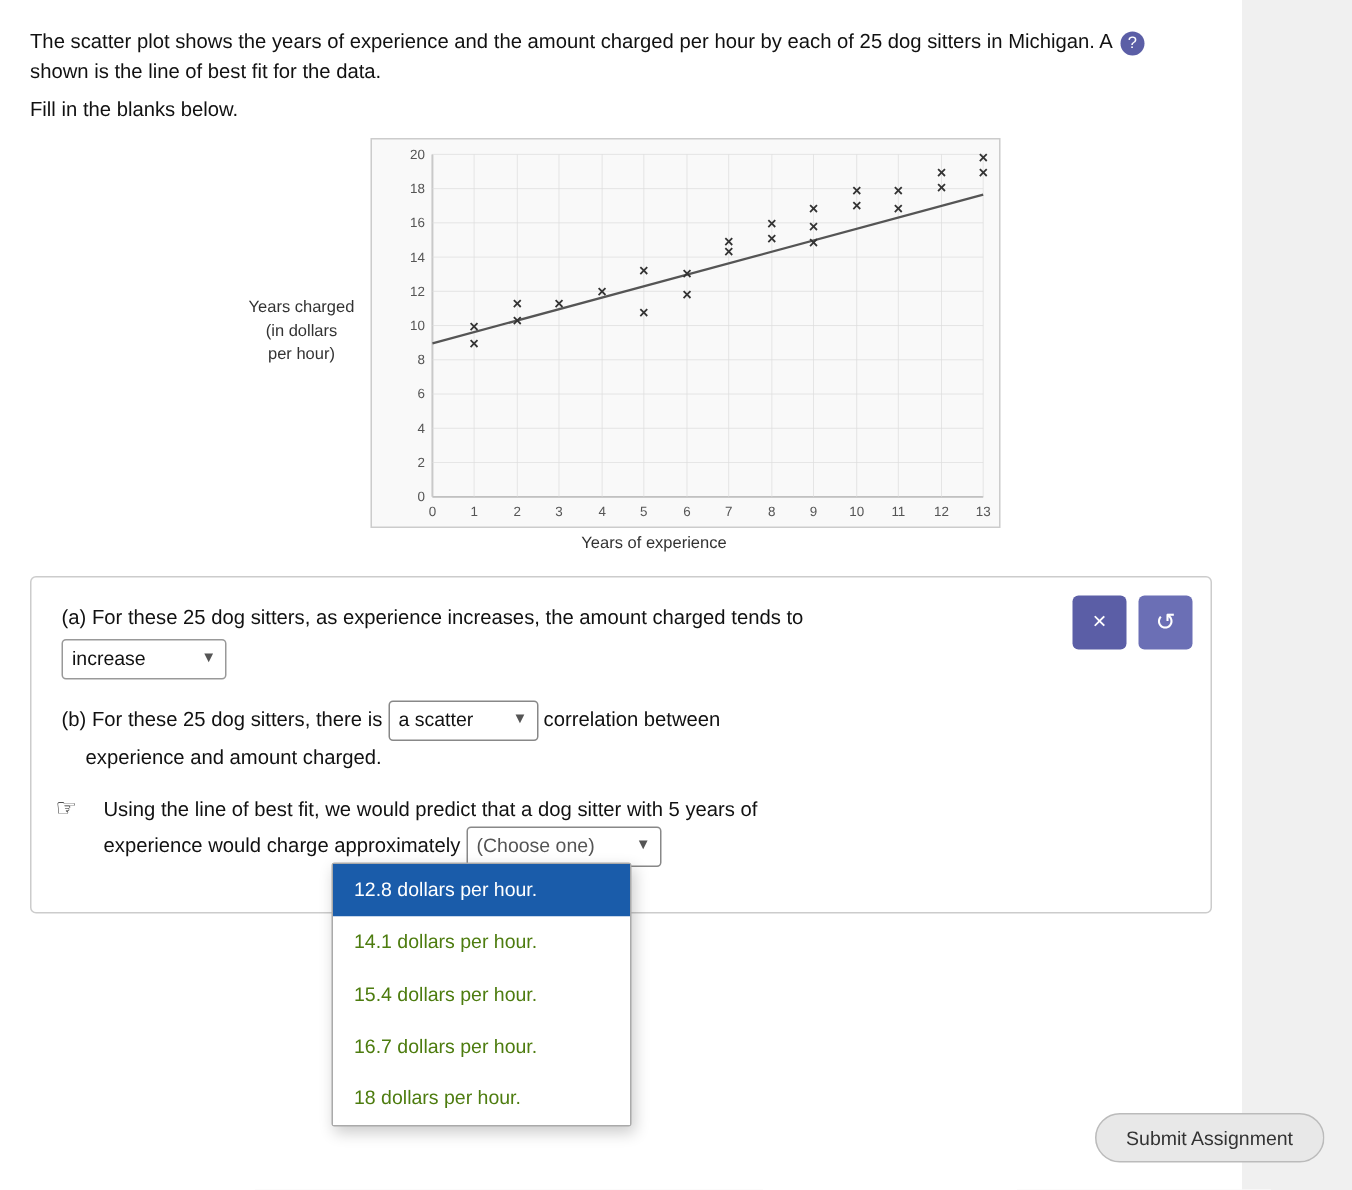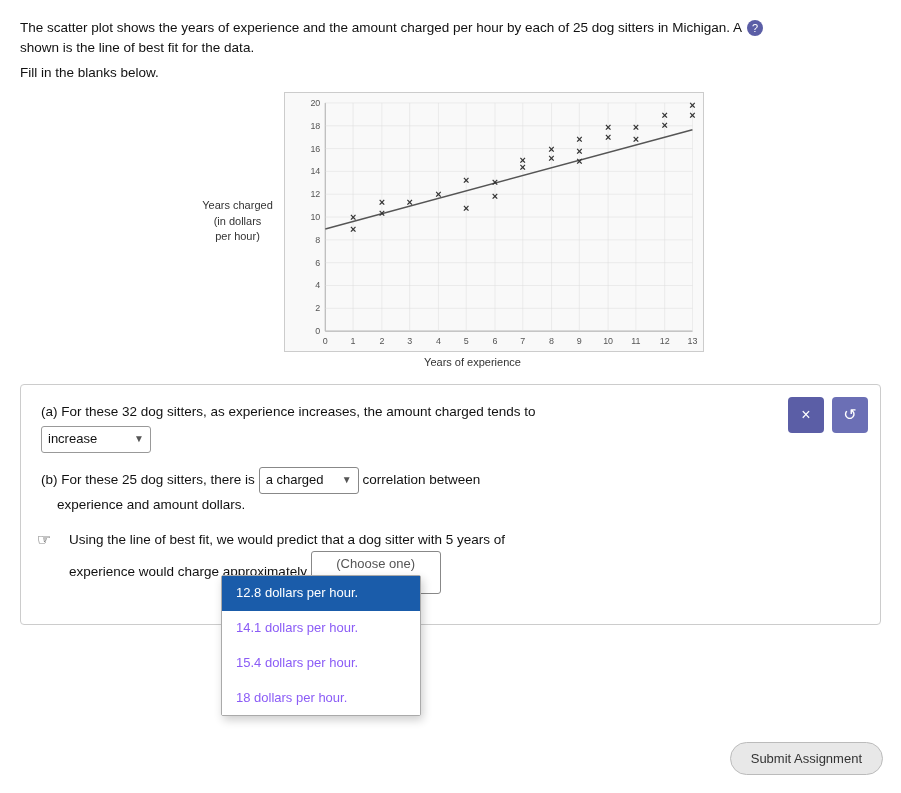--- a/index.html
+++ b/index.html
@@ -8,21 +8,21 @@
       font-size: 14px;
       background: #f0f0f0;
       width: 901px;
       min-height: 793px;
       position: relative;
       overflow: hidden;
     }
 
     .page-container {
       background: #fff;
-      width: 901px;
+      width: 828px;
       min-height: 793px;
       padding: 18px 20px 20px 20px;
       position: relative;
     }
 
     .intro-text {
       font-size: 13.5px;
       line-height: 1.5;
       color: #111;
       margin-bottom: 6px;
@@ -125,21 +125,20 @@
     .positive-select {
       background: #fff;
       border: 1px solid #888;
       color: #111;
     }
 
     .choose-select {
       background: #fff;
       border: 1px solid #888;
       color: #555;
-      flex-direction: column;
     }
 
     .top-right-buttons {
       position: absolute;
       top: 12px;
       right: 12px;
       display: flex;
       gap: 8px;
     }
 
@@ -169,21 +168,21 @@
       border-radius: 2px;
       box-shadow: 2px 4px 10px rgba(0,0,0,0.2);
       z-index: 100;
       min-width: 200px;
     }
 
     .dropdown-overlay .dropdown-item {
       padding: 7px 14px;
       font-size: 13px;
       cursor: pointer;
-      color: #8b5cf6;
+      color: #4d7c0f;
       background: #fff;
     }
 
     .dropdown-overlay .dropdown-item.selected {
       background: #1a5caa;
       color: #fff;
     }
 
     .submit-btn {
       position: absolute;
@@ -346,56 +345,57 @@
 
   <div class="questions-section">
 
     <div class="top-right-buttons">
       <button class="icon-btn">×</button>
       <button class="icon-btn undo">↺</button>
     </div>
 
     <div class="question-row">
       <span>(a)</span>
-      <span>For these 32 dog sitters, as experience increases, the amount charged tends to</span>
+      <span>For these 25 dog sitters, as experience increases, the amount charged tends to</span>
       <br>
       <div class="inline-select" style="margin-top:4px;min-width:110px;">
         <span class="select-text">increase</span>
         <span class="arrow">▼</span>
       </div>
     </div>
 
     <div class="question-row">
       <span>(b)</span>
       <span>For these 25 dog sitters, there is</span>
       <div class="inline-select positive-select" style="min-width:100px; display:inline-flex; background:#fff; border:1px solid #888;">
-        <span class="select-text">a charged</span>
+        <span class="select-text">a scatter</span>
         <span class="arrow">▼</span>
       </div>
       <span>correlation between</span>
       <br>
-      <span style="margin-left:16px;">experience and amount dollars.</span>
+      <span style="margin-left:16px;">experience and amount charged.</span>
     </div>
 
     <div class="question-row" style="position:relative;">
       <div class="qc-wrapper">
         <span style="position:absolute;left:-4px;top:-2px;font-size:16px;">☞</span>
         <span>Using the line of best fit, we would predict that a dog sitter with 5 years of</span>
         <br>
         <span>experience would charge approximately</span>
         <div class="inline-select choose-select" style="min-width:130px; display:inline-flex; color:#555; background:#fff; border:1px solid #888;">
           <span class="select-text">(Choose one)</span>
           <span class="arrow">▼</span>
         </div>
 
         
         <div class="dropdown-overlay" style="top:46px; left:180px;">
             <div class="dropdown-item selected">12.8 dollars per hour.</div>
             <div class="dropdown-item">14.1 dollars per hour.</div>
             <div class="dropdown-item">15.4 dollars per hour.</div>
+            <div class="dropdown-item">16.7 dollars per hour.</div>
             <div class="dropdown-item">18 dollars per hour.</div>
           </div>
       </div>
     </div>
 
   </div>
 
   <button class="submit-btn" style="position:fixed;bottom:18px;right:18px;margin-top:16px;">Submit Assignment</button>
 
 </div>

